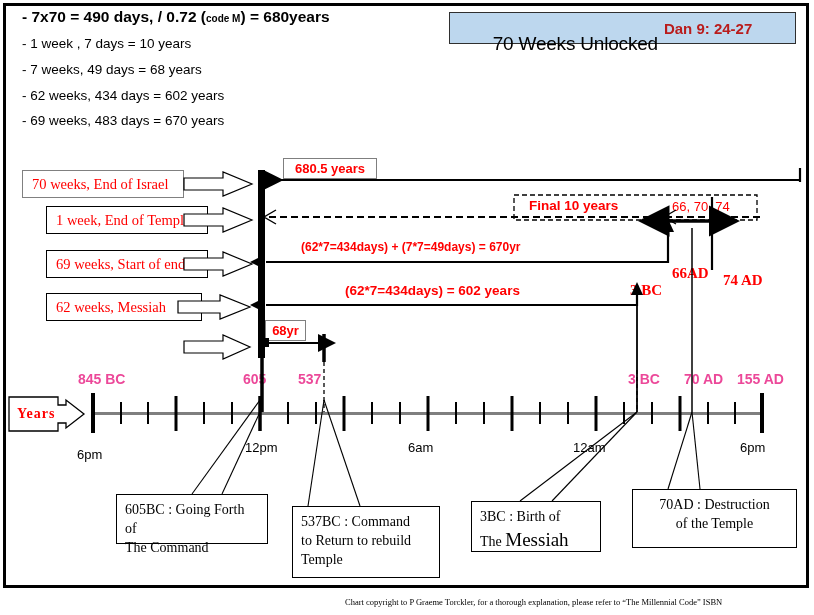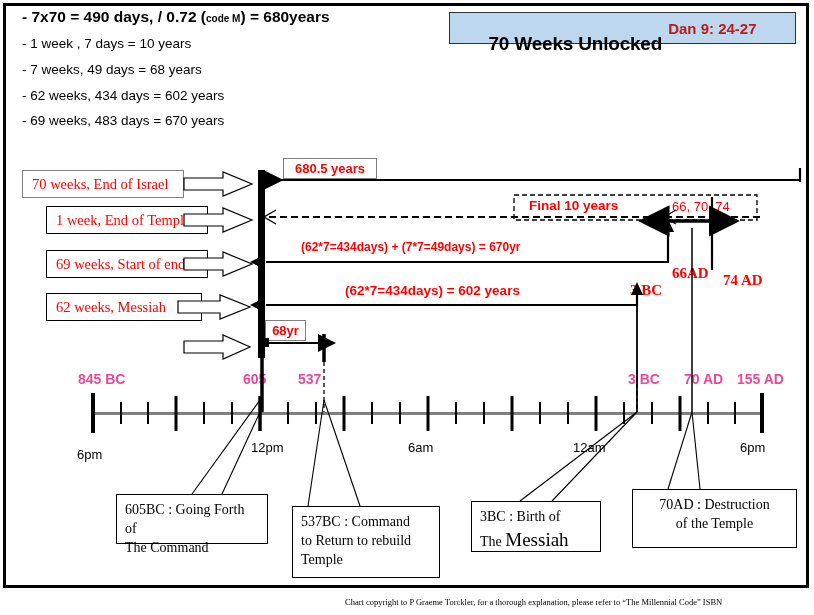--- a/index.html
+++ b/index.html
@@ -13,21 +13,21 @@
   .f0 .small{font-size:10px;font-weight:bold;}
   .f1{top:36px;font-size:13.5px;}
   .f2{top:62px;font-size:13.5px;}
   .f3{top:88px;font-size:13.5px;}
   .f4{top:113px;font-size:13.5px;}
 
   
   #title-box{position:absolute;left:449px;top:12px;width:345px;height:30px;
     background:#bdd7ee;border:1px solid #2f2f2f;display:flex;align-items:center;justify-content:center;
     font-family:"Liberation Sans",sans-serif;}
-  #title-box .t-main{font-size:19px;font-weight:bold;color:#000;letter-spacing:-.2px;margin-top:32px;}
+  #title-box .t-main{font-size:19px;font-weight:normal;color:#000;letter-spacing:-.2px;margin-top:32px;}
   #title-box .t-sub{font-size:15px;font-weight:bold;color:#b91c1c;margin-left:6px;}
 
   
   .lbl{position:absolute;border:1px solid #7f7f7f;background:#fff;
        color:#ff0000;font-family:"Liberation Serif",serif;font-size:14.5px;
        display:flex;align-items:center;box-sizing:border-box;padding-left:9px;height:28px;}
   .lbl.grey{border-color:#808080;}
   .lbl.blk{border-color:#000;margin-left:24px;}
 
   
@@ -117,30 +117,36 @@
   <div class="redbox" style="left:265px;top:320px;width:41px;height:21px;">
     <span>68yr</span>
   </div>
 
   <div class="redserif" style="left:630px;top:282px;font-size:15px;">3 BC</div>
   <div class="redserif" style="left:672px;top:265px;font-size:15px;">66AD</div>
   <div class="redserif" style="left:723px;top:272px;font-size:15px;">74 AD</div>
 
   <div id="axis-line"></div>
 
+  <div id="years-box">
+    <svg width="78" height="36" viewBox="0 0 78 36">
+      <path d="M1,1 H50 V9 H58 V4 L76,18 L58,32 V27 H50 V35 H1 Z" fill="#fff" stroke="#000" stroke-width="1.3"></path>
+    </svg>
+    <span class="ylab">Years</span>
+  </div>
 
   <div class="axlabel" style="left:78px;top:371px;">845 BC</div>
   <div class="axlabel" style="left:243px;top:371px;">605</div>
   <div class="axlabel" style="left:298px;top:371px;">537</div>
   <div class="axlabel" style="left:628px;top:371px;">3 BC</div>
   <div class="axlabel" style="left:684px;top:371px;">70 AD</div>
   <div class="axlabel" style="left:737px;top:371px;">155 AD</div>
 
   <div class="timelabel" style="left:77px;top:447px;">6pm</div>
-  <div class="timelabel" style="left:251px;top:440px;">12pm</div>
+  <div class="timelabel" style="left:245px;top:440px;">12pm</div>
   <div class="timelabel" style="left:408px;top:440px;">6am</div>
   <div class="timelabel" style="left:573px;top:440px;">12am</div>
   <div class="timelabel" style="left:740px;top:440px;">6pm</div>
 
   <div class="callout" style="left:116px;top:494px;width:152px;height:50px;">
     <div>605BC : Going Forth of</div>
     <div>The Command</div>
   </div>
 
   <div class="callout" style="left:292px;top:506px;width:148px;height:72px;">

